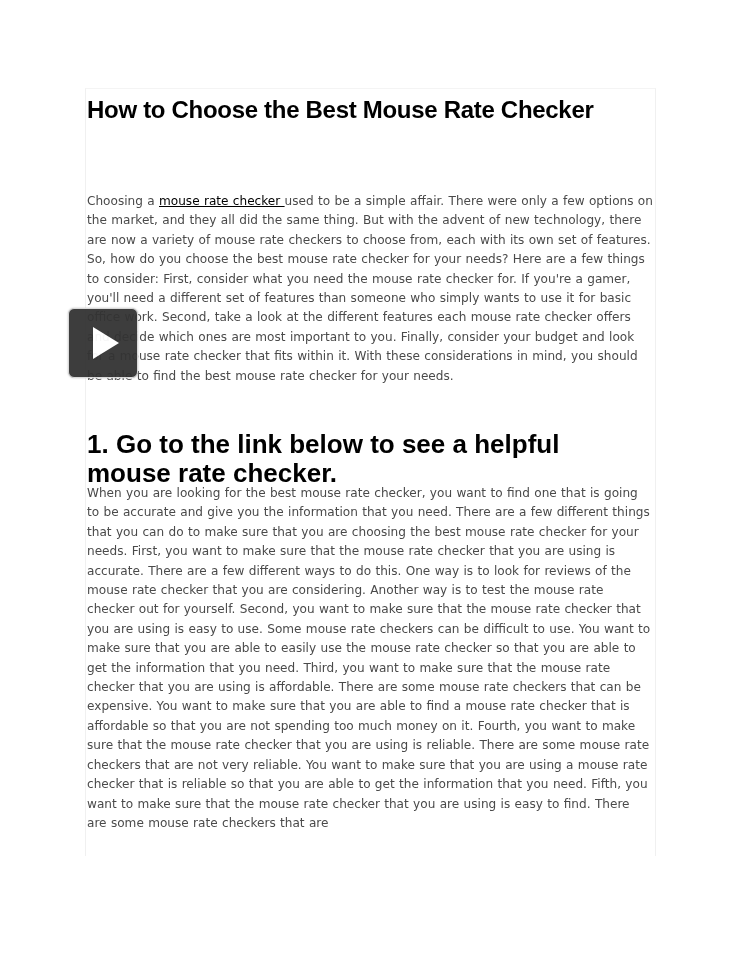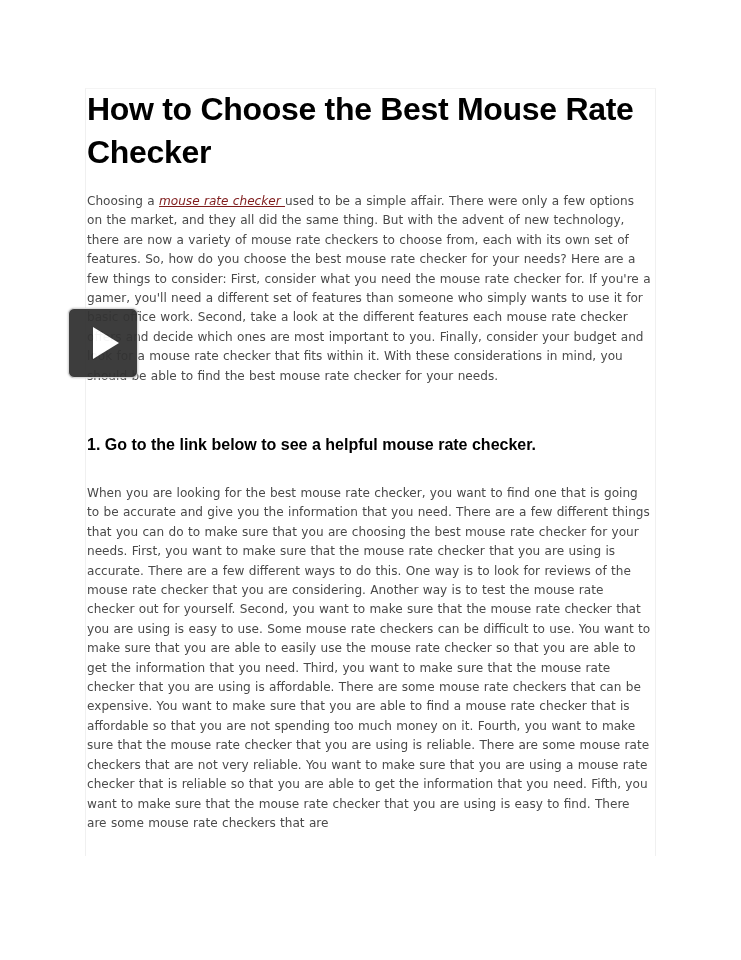--- a/index.html
+++ b/index.html
@@ -1,23 +1,23 @@
 <!DOCTYPE html>
 <html><head>
 <meta charset="utf-8">
 <style>
   html, body { margin: 0; padding: 0; background: #ffffff; }
   body { width: 741px; height: 960px; position: relative; overflow: hidden; font-family: "DejaVu Sans", sans-serif; }
   .page { position: absolute; left: 85px; top: 88px; width: 571px; height: 768px; border-left: 1px solid #f0f0f0; border-right: 1px solid #f0f0f0; border-top: 1px solid #f4f4f4; box-sizing: border-box; }
-  .title { position: absolute; left: 87px; top: 88px; width: 570px; margin: 0; font-family: "Liberation Sans", sans-serif; font-weight: bold; font-size: 32px; line-height: 43px; color: #000; letter-spacing: -0.3px; }
+  .title { position: absolute; left: 87px; top: 88px; width: 570px; margin: 0; font-family: "Liberation Sans", sans-serif; font-weight: bold; font-size: 24px; line-height: 43px; color: #000; letter-spacing: -0.3px; }
   .para { position: absolute; left: 87px; width: 566px; margin: 0; font-family: "DejaVu Sans", sans-serif; font-size: 12.1px; line-height: 19.4px; color: #4a4a4a; word-spacing: 0.5px; }
   .p1 { top: 192px; }
   .p2 { top: 484px; }
-  .link { color: #7f1d1d; text-decoration: underline; font-style: italic; }
-  .h2 { position: absolute; left: 87px; top: 430px; width: 560px; margin: 0; font-family: "Liberation Sans", sans-serif; font-weight: bold; font-size: 16px; line-height: 29px; color: #000; }
+  .link { color: #000000; text-decoration: underline; }
+  .h2 { position: absolute; left: 87px; top: 430px; width: 560px; margin: 0; font-family: "Liberation Sans", sans-serif; font-weight: bold; font-size: 26px; line-height: 29px; color: #000; }
   .play { position: absolute; left: 68px; top: 308px; width: 68px; height: 68px; background: #333333; border-radius: 6px; border: 1px solid #d8d8d8; box-shadow: 0 0 2px #bbb; opacity: 0.95; }
   .play-tri { position: absolute; left: 24px; top: 18px; width: 0; height: 0; border-top: 16px solid transparent; border-bottom: 16px solid transparent; border-left: 26px solid #ffffff; }
 </style>
 </head>
 <body>
 
 <div class="page"></div>
 
 <h1 class="title">How to Choose the Best Mouse Rate Checker</h1>
 

